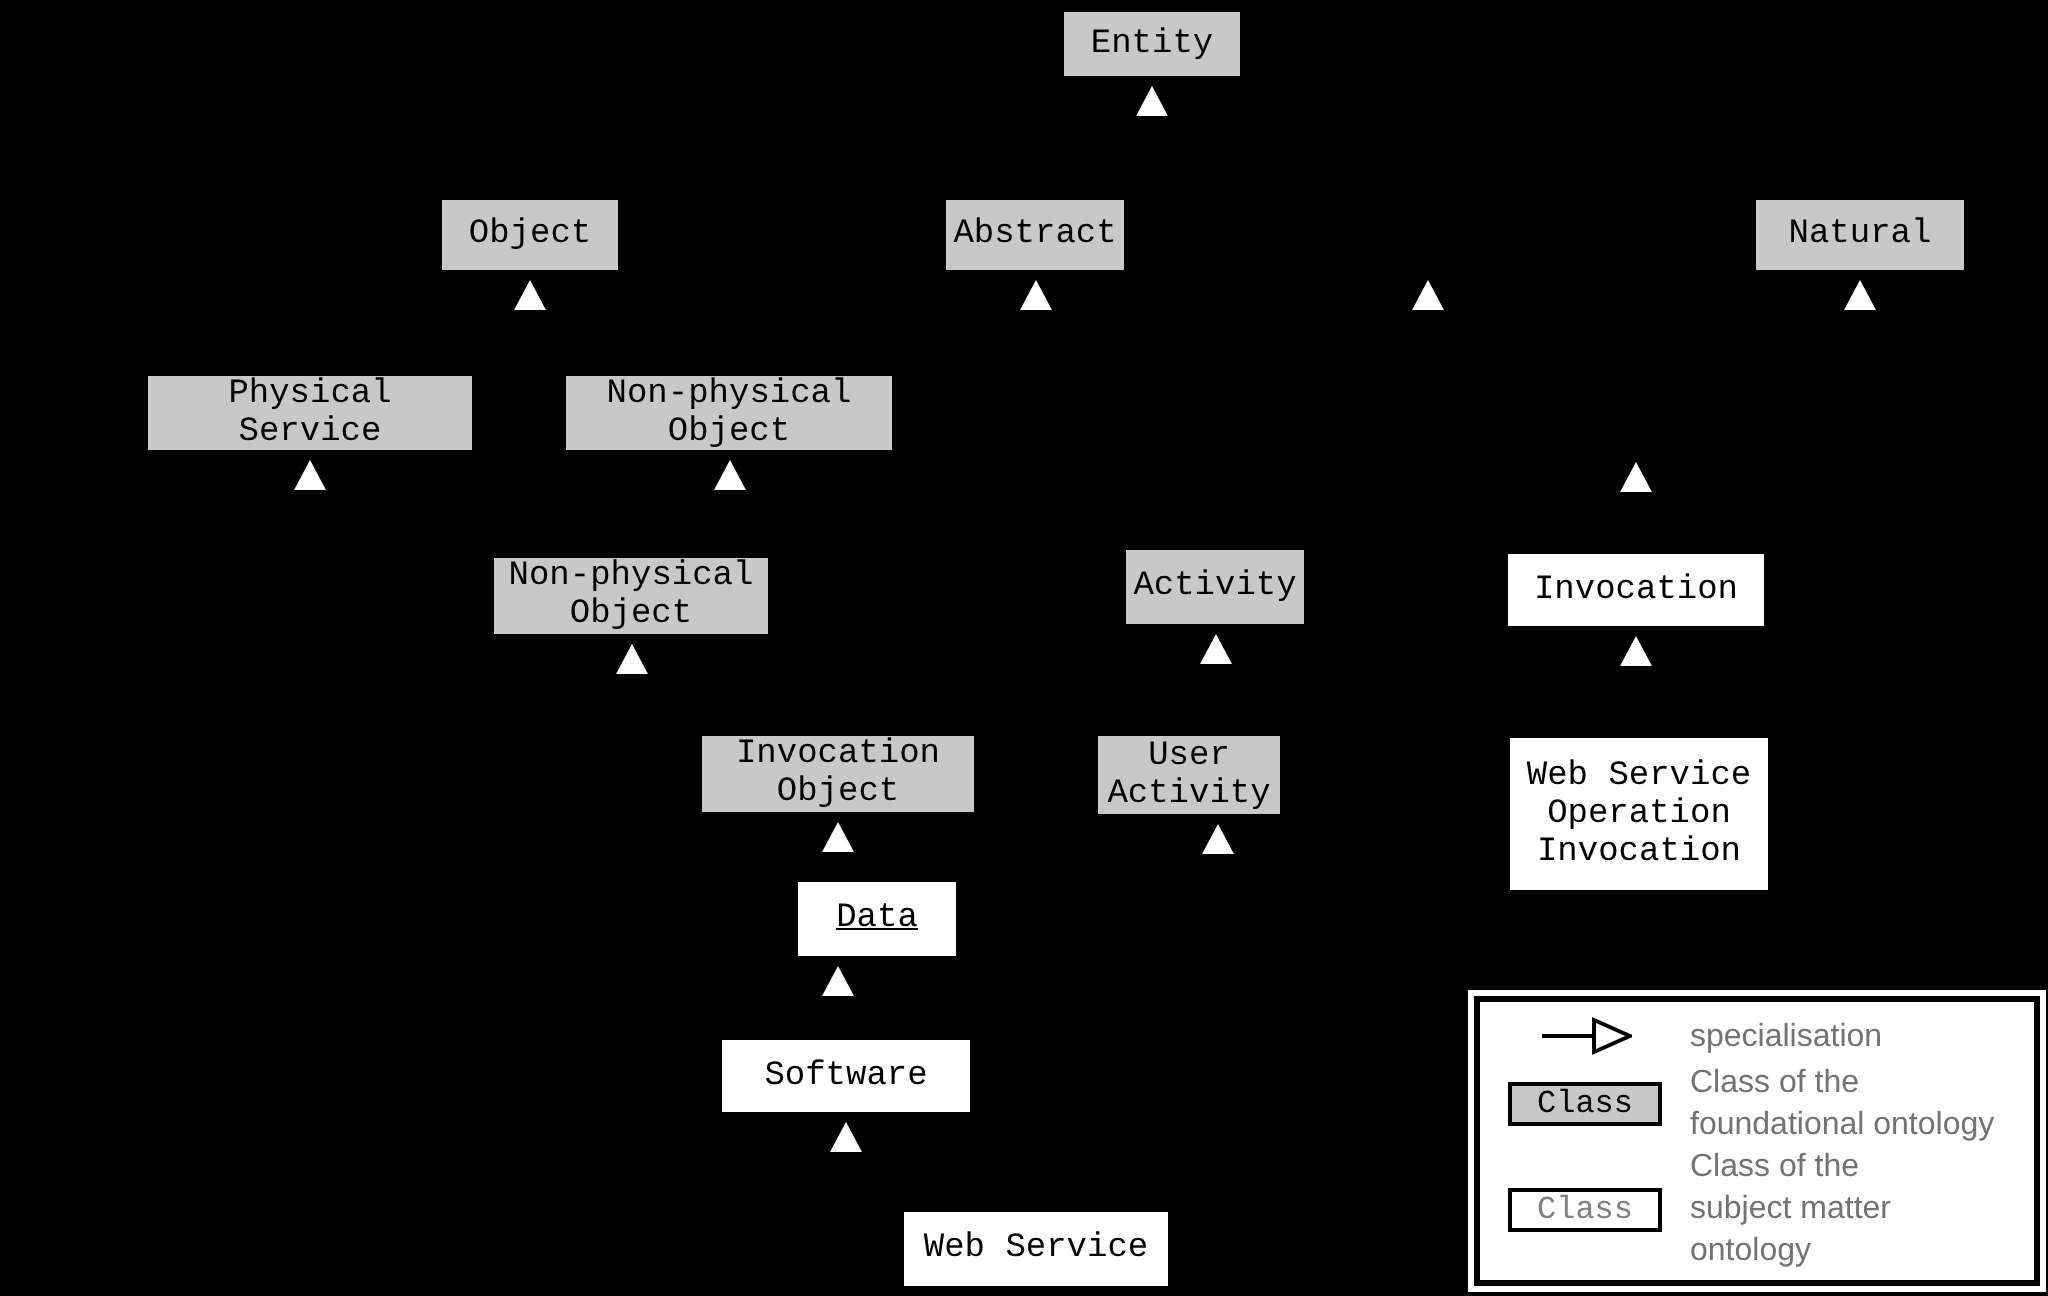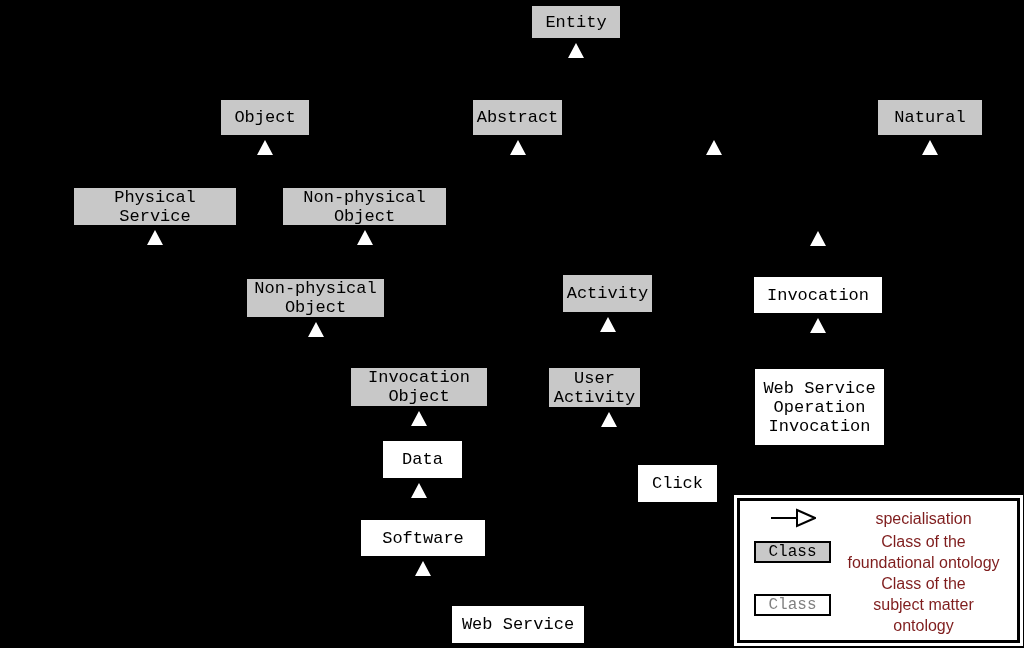--- a/index.html
+++ b/index.html
@@ -49,24 +49,24 @@
   .legend-row { flex: 1; display: flex; align-items: center; }
   .legend-sample {
     width: 105px;
     display: flex;
     align-items: center;
     justify-content: center;
     flex: none;
   }
   .legend-desc {
     flex: 1;
-    text-align: center;
+    text-align: left;
     font-size: 16px;
     line-height: 21px;
-    color: #7f1d1d;
+    color: #737373;
     white-space: pre-line;
     padding-right: 15px;
   }
   .class-sample {
     width: 77px; height: 22px;
     display: flex;
     align-items: center;
     justify-content: center;
     font-family: "Liberation Mono", monospace;
     font-size: 16px;
@@ -132,19 +132,18 @@
     <div class="arrowhead" style="left: 810px; top: 318px;"></div>
     <div class="node foundational" style="left: 350px; top: 367px; width: 138px; height: 40px;">Invocation
 Object</div>
     <div class="arrowhead" style="left: 411px; top: 411px;"></div>
     <div class="node foundational" style="left: 548px; top: 367px; width: 93px; height: 41px;">User
 Activity</div>
     <div class="arrowhead" style="left: 600.5px; top: 412px;"></div>
     <div class="node subject" style="left: 754px; top: 368px; width: 131px; height: 78px;">Web Service
 Operation
 Invocation</div>
-    <div class="node subject" style="left: 382px; top: 440px; width: 81px; height: 39px;">Data</div>
+    <div class="node subject" style="left: 398px; top: 440px; width: 81px; height: 39px; text-decoration: underline;">Data</div>
     <div class="arrowhead" style="left: 410.5px; top: 483px;"></div>
-    <div class="node subject" style="left: 637px; top: 464px; width: 81px; height: 39px;">Click</div>
     <div class="node subject" style="left: 360px; top: 519px; width: 126px; height: 38px; text-align: center;">Software</div>
     <div class="arrowhead" style="left: 415px; top: 561px;"></div>
     <div class="node subject" style="left: 451px; top: 605px; width: 134px; height: 39px;">Web Service</div>
   </div>
 
 </body></html>

